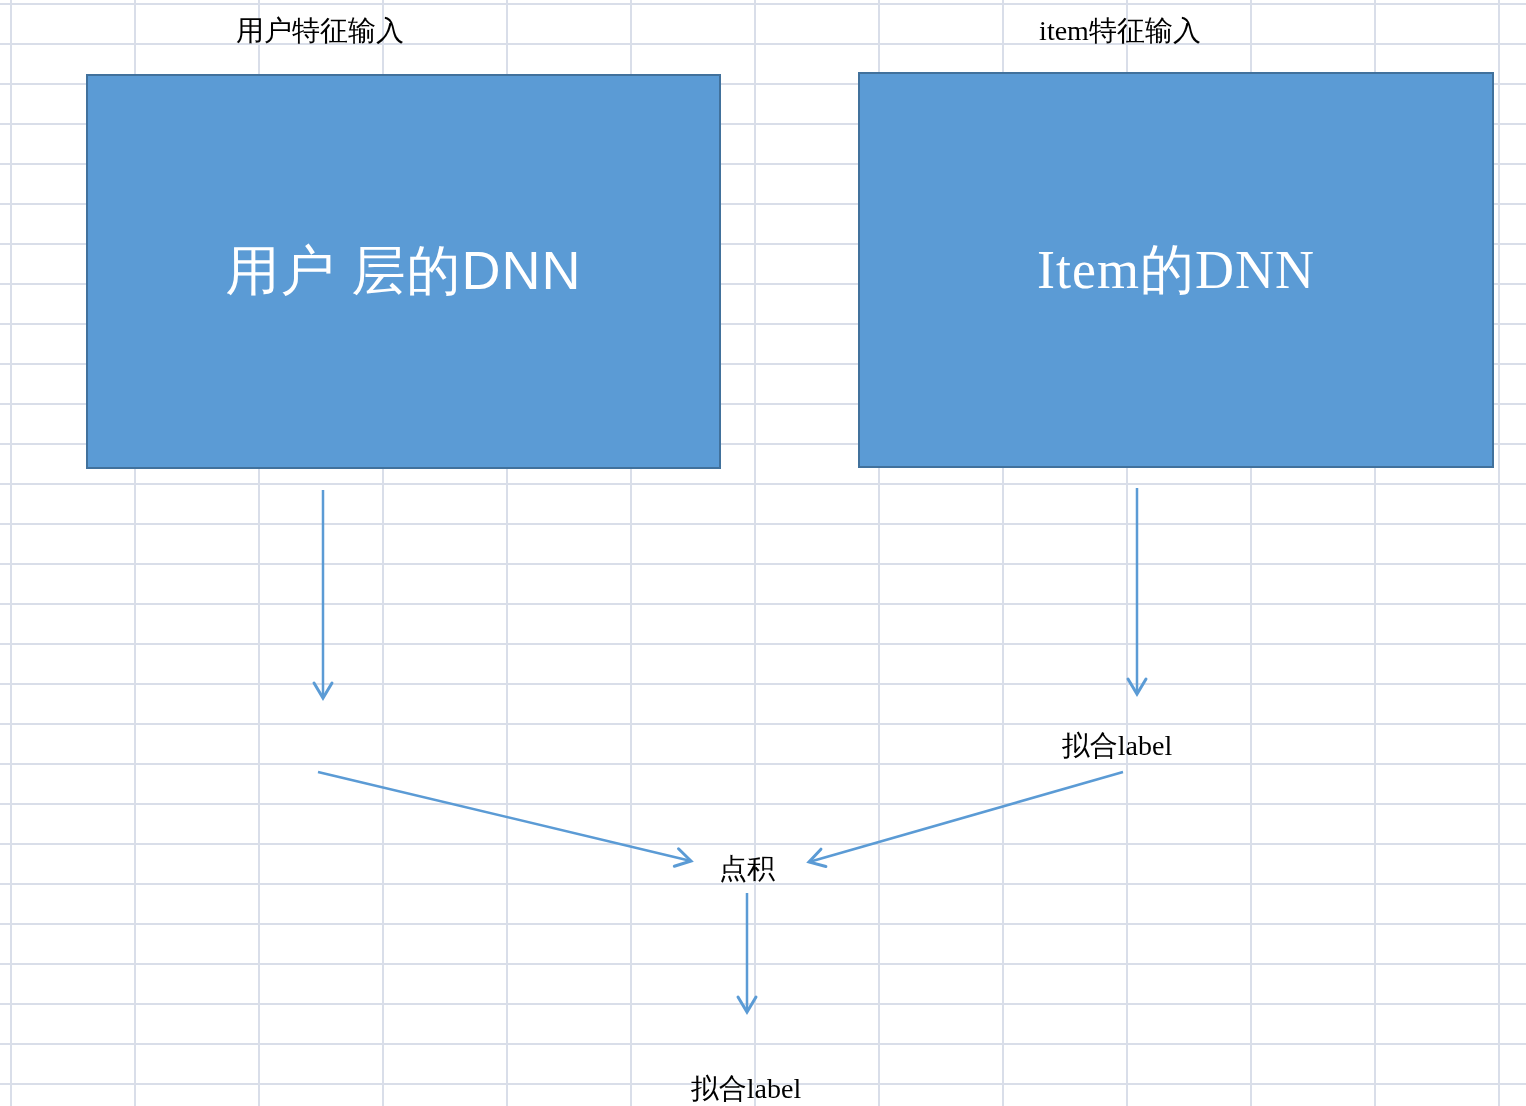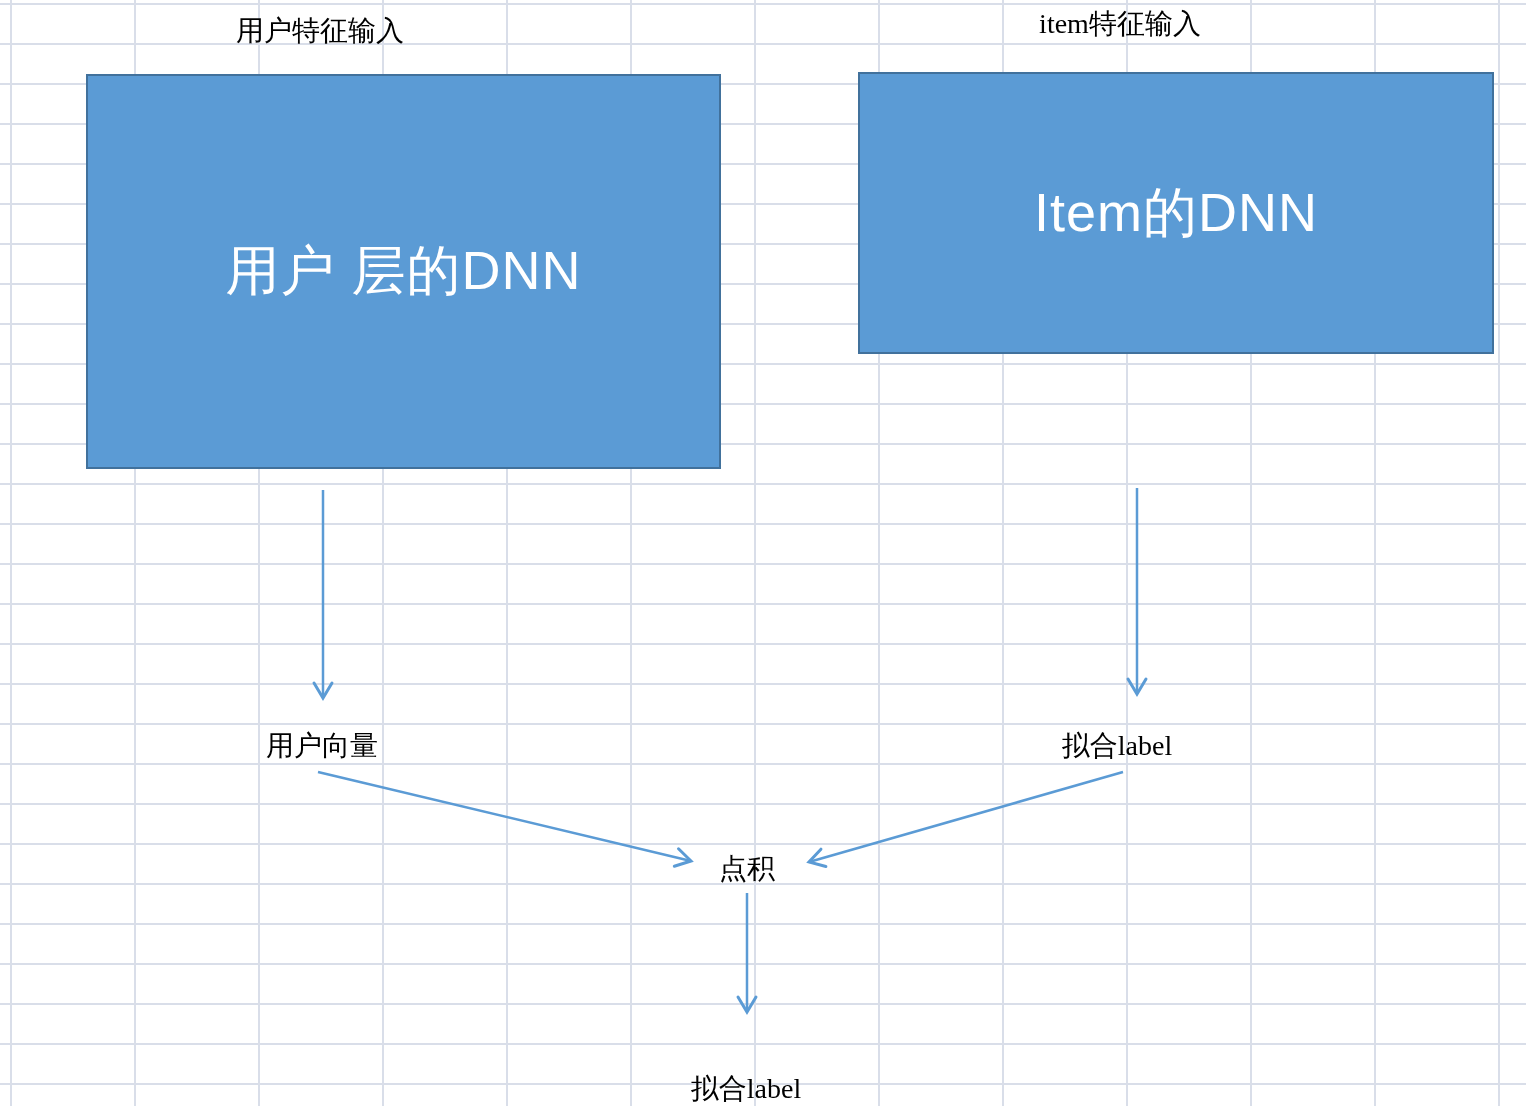--- a/index.html
+++ b/index.html
@@ -42,24 +42,24 @@
     display:flex;
     align-items:center;
     justify-content:center;
     color:var(--box-text);
     font-family:"Liberation Sans","DejaVu Sans",sans-serif;
     font-size:54px;
     letter-spacing:1px;
     margin-left:38px;
   }
   #user-dnn-box{left:48px;top:74px;width:635px;height:395px;}
-  #item-dnn-box{left:820px;top:72px;width:636px;height:282px;}
+  #item-dnn-box{left:820px;top:72px;width:636px;height:396px;font-family:Liberation Serif, serif;}
 
   #user-input-label{left:160px;top:11px;width:320px;}
-  #item-input-label{left:960px;top:4px;width:320px;}
+  #item-input-label{left:960px;top:11px;width:320px;}
   #user-vector-label{left:222px;top:726px;width:200px;}
   #item-vector-label{left:1017px;top:726px;width:200px;}
   #dot-product-label{left:647px;top:849px;width:200px;}
   #fit-label{left:646px;top:1069px;width:200px;}
 
   svg.arrows{
     position:absolute;
     left:0;top:0;
     width:1526px;height:1106px;
     pointer-events:none;
@@ -77,21 +77,20 @@
   <div class="lbl" id="user-input-label">用户特征输入</div>
   <div class="lbl" id="item-input-label">item特征输入</div>
 
   <div class="dnn-box" id="user-dnn-box">
     <span>用户 层的DNN</span>
   </div>
   <div class="dnn-box" id="item-dnn-box">
     <span>Item的DNN</span>
   </div>
 
-  <div class="lbl" id="user-vector-label">用户向量</div>
   <div class="lbl" id="item-vector-label">拟合label</div>
 
   <div class="lbl" id="dot-product-label">点积</div>
   <div class="lbl" id="fit-label">拟合label</div>
 
   <svg class="arrows" viewBox="0 0 1526 1106" xmlns="http://www.w3.org/2000/svg">
     <defs>
       <marker id="chev" markerUnits="userSpaceOnUse" markerWidth="24" markerHeight="24" viewBox="0 0 24 24" refX="19" refY="12" orient="auto">
         <path d="M4 3 L19 12 L4 21" fill="none" stroke="#5b9bd5" stroke-width="3" stroke-linecap="round"></path>
       </marker>

